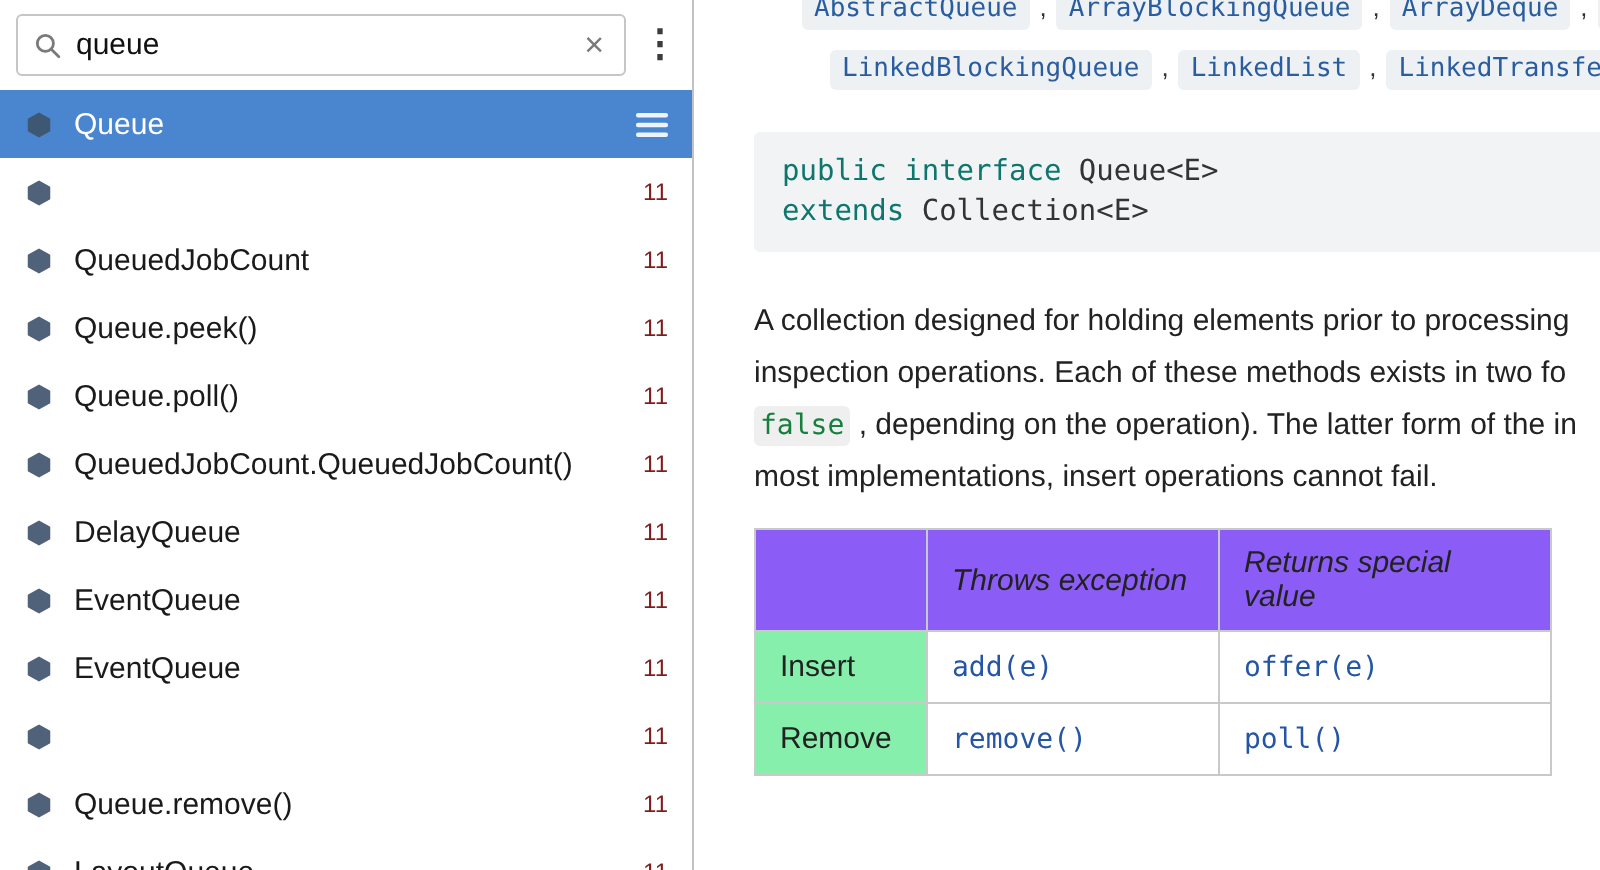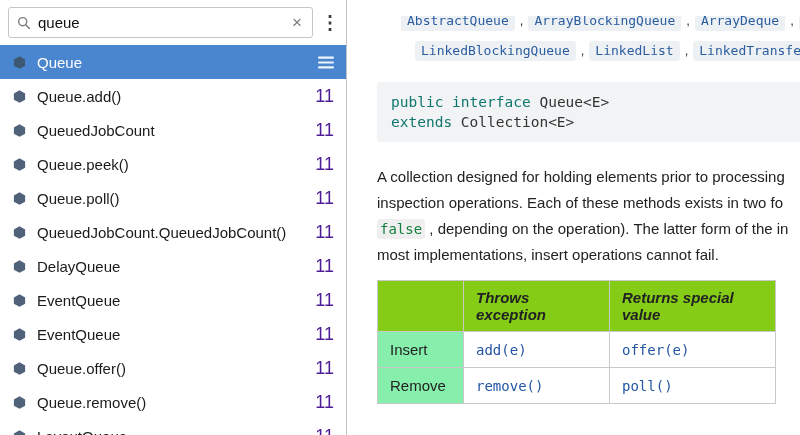--- a/index.html
+++ b/index.html
@@ -35,30 +35,29 @@
     width:24px; text-align:center; font-size:19px; font-weight:bold;
     color:#3c3c3c; letter-spacing:0; line-height:1; padding:2px 0;
   }
   .results { flex:1; overflow:hidden; }
   .row {
     height:34px; display:flex; align-items:center; gap:10px;
     padding:0 12px; font-size:15px; color:#1a1a1a; background:#fff;
   }
   .row .hex { flex:0 0 15px; display:flex; align-items:center; }
   .row .lbl { white-space:nowrap; overflow:hidden; }
-  .row .cnt { margin-left:auto; font-size:18px; color:#4c1d95; }
+  .row .cnt { margin-left:auto; font-size:12px; color:#7f1d1d; }
   .row.selected { background:#4a86cf; color:#fff; }
   .row.selected .lbl { color:#fff; }
   .burger { margin-left:auto; display:flex; align-items:center; }
 
   
   .content {
     flex:1; overflow:hidden; padding:0 0 0 30px; position:relative;
     background:#fff;
-    margin-top:16px;
   }
   .links-line {
     white-space:nowrap; overflow:hidden; margin-left:24px;
     font-size:13px; line-height:18px;
   }
   .links-line.first { margin-top:-5px; }
   .links-line.second { margin-top:10px;padding-left:14px; }
   .chip {
     display:inline-block; background:#eef1f4; border-radius:3px;
     padding:1px 6px; color:#2a5d9f; font-family:"DejaVu Sans Mono", monospace;
@@ -79,21 +78,21 @@
     display:inline-block; background:#efefef; border-radius:3px;
     padding:0 3px; font-family:"DejaVu Sans Mono", monospace;
     font-size:14px; color:#15803d; line-height:20px;
   }
 
   table.qtable { margin-top:12px; border-collapse:collapse; }
   .qtable th, .qtable td {
     border:1px solid #c9c9c9; padding:8px 12px; text-align:left;
     font-size:15px; height:36px;
   }
-  .qtable th { font-style:italic; font-weight:bold; color:#222; background:#84cc16; }
+  .qtable th { font-style:italic; font-weight:normal; color:#222; background:#8b5cf6; }
   .qtable td.rowlabel { background:#86efac; color:#222; }
   .qtable td.codecell a {
     font-family:"DejaVu Sans Mono", monospace; font-size:14px;
     color:#2456a4; text-decoration:none;
   }
   .qtable col.c1 { width:86px; }
   .qtable col.c2 { width:146px; }
   .qtable col.c3 { width:166px; }
 </style>
 </head>
@@ -133,21 +132,20 @@
             </svg>
         </span>
       </div>
 
       <div class="row">
         <span class="hex">
             <svg width="15" height="15" viewBox="0 0 24 24">
               <polygon points="12,2 21,7 21,17 12,22 3,17 3,7" fill="#50617a"></polygon>
             </svg>
           </span>
-        <span class="lbl">Queue.add()</span>
         <span class="cnt">11</span>
       </div>
       <div class="row">
         <span class="hex">
             <svg width="15" height="15" viewBox="0 0 24 24">
               <polygon points="12,2 21,7 21,17 12,22 3,17 3,7" fill="#50617a"></polygon>
             </svg>
           </span>
         <span class="lbl">QueuedJobCount</span>
         <span class="cnt">11</span>
@@ -205,21 +203,20 @@
           </span>
         <span class="lbl">EventQueue</span>
         <span class="cnt">11</span>
       </div>
       <div class="row">
         <span class="hex">
             <svg width="15" height="15" viewBox="0 0 24 24">
               <polygon points="12,2 21,7 21,17 12,22 3,17 3,7" fill="#50617a"></polygon>
             </svg>
           </span>
-        <span class="lbl">Queue.offer()</span>
         <span class="cnt">11</span>
       </div>
       <div class="row">
         <span class="hex">
             <svg width="15" height="15" viewBox="0 0 24 24">
               <polygon points="12,2 21,7 21,17 12,22 3,17 3,7" fill="#50617a"></polygon>
             </svg>
           </span>
         <span class="lbl">Queue.remove()</span>
         <span class="cnt">11</span>

